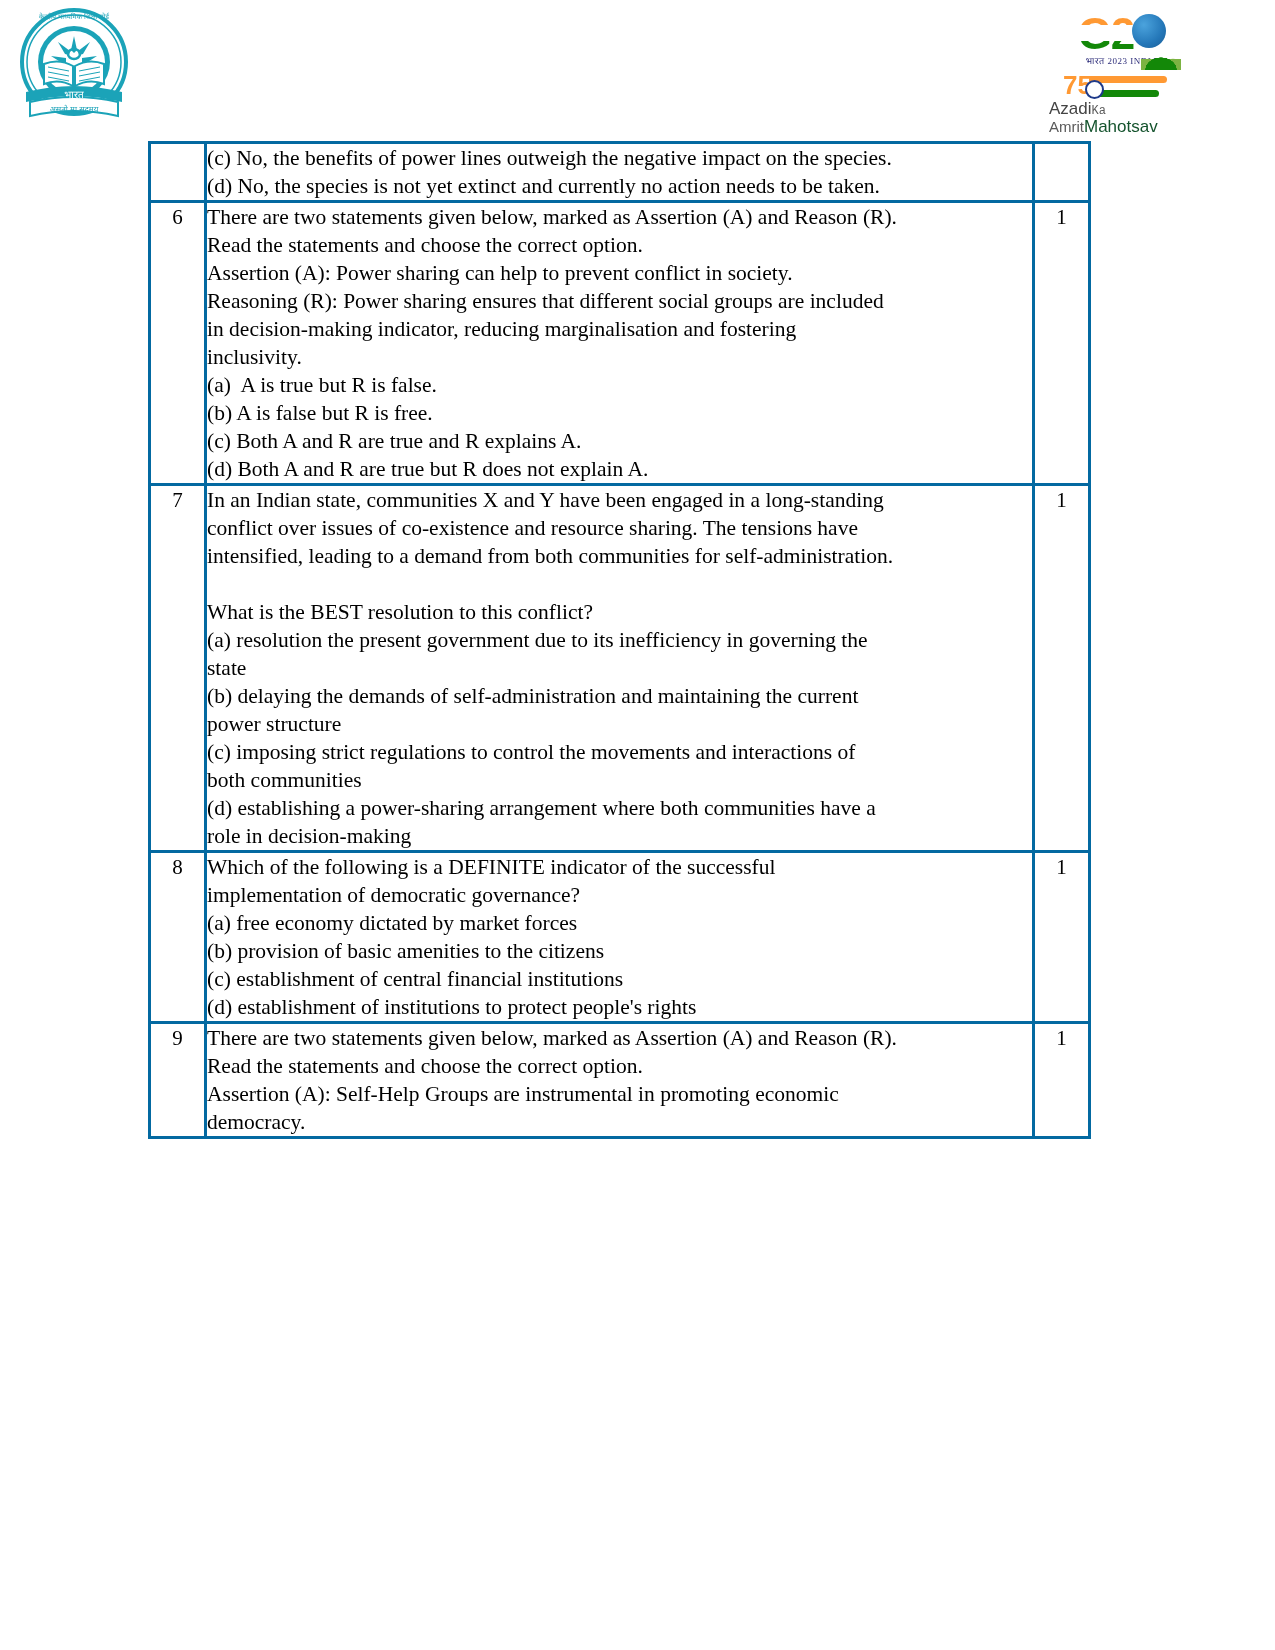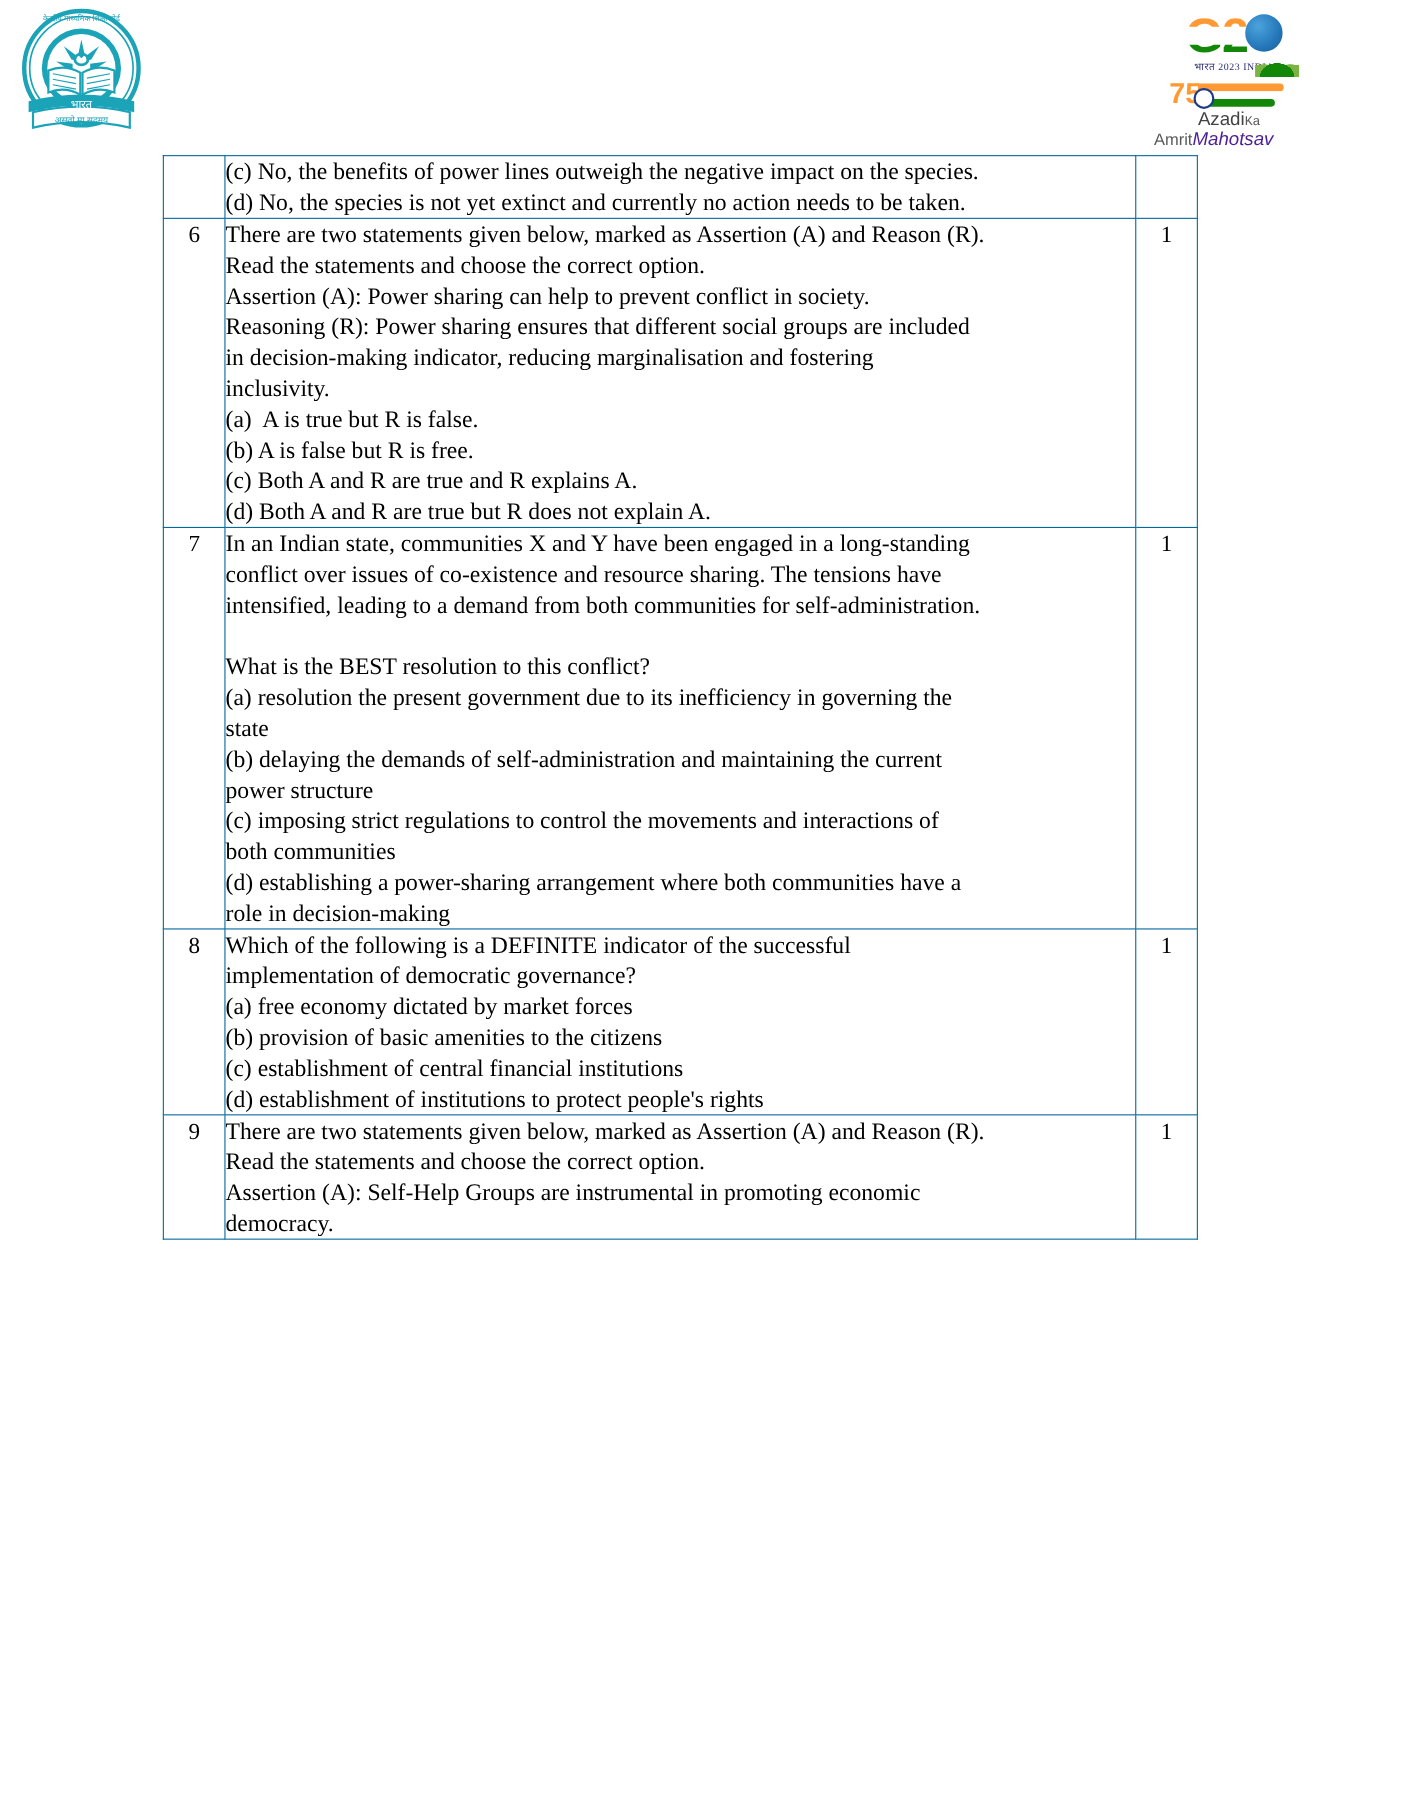--- a/index.html
+++ b/index.html
@@ -136,36 +136,36 @@
   .azadi-text {
     position: absolute;
     left: 0;
     top: 28px;
     width: 150px;
     font-family: "Liberation Sans", sans-serif;
     color: #5a5a5a;
     line-height: 1.02;
   }
   .azadi-l1 { font-size: 17px; }
-  .azadi-l1 b { color:#444; font-weight:400;margin-left:40px; }
+  .azadi-l1 b { color:#444; font-weight:400; }
   .azadi-l1 .ka { font-size: 12px; font-family: Liberation Mono, monospace; }
   .azadi-l2 { font-size: 15px; margin-top: 1px; }
-  .azadi-l2 .mah { font-size: 17px; color:#4c1d95;font-style:italic; }
+  .azadi-l2 .mah { font-size: 17px; color:#14532d; }
 
   
   .qtable {
     position: absolute;
     left: 148px;
     top: 141px;
     width: 940px;
     border-collapse: collapse;
     table-layout: fixed;
   }
   .qtable td {
-    border: 1px solid #0369a1;
+    border: 3px solid #0369a1;
     vertical-align: top;
     padding: 0;
   }
   .col-num  { width: 56px; }
   .col-body { width: 828px; }
   .col-mark { width: 56px; }
 
   .cell-num {
     text-align: center;
     font-size: 21px;

